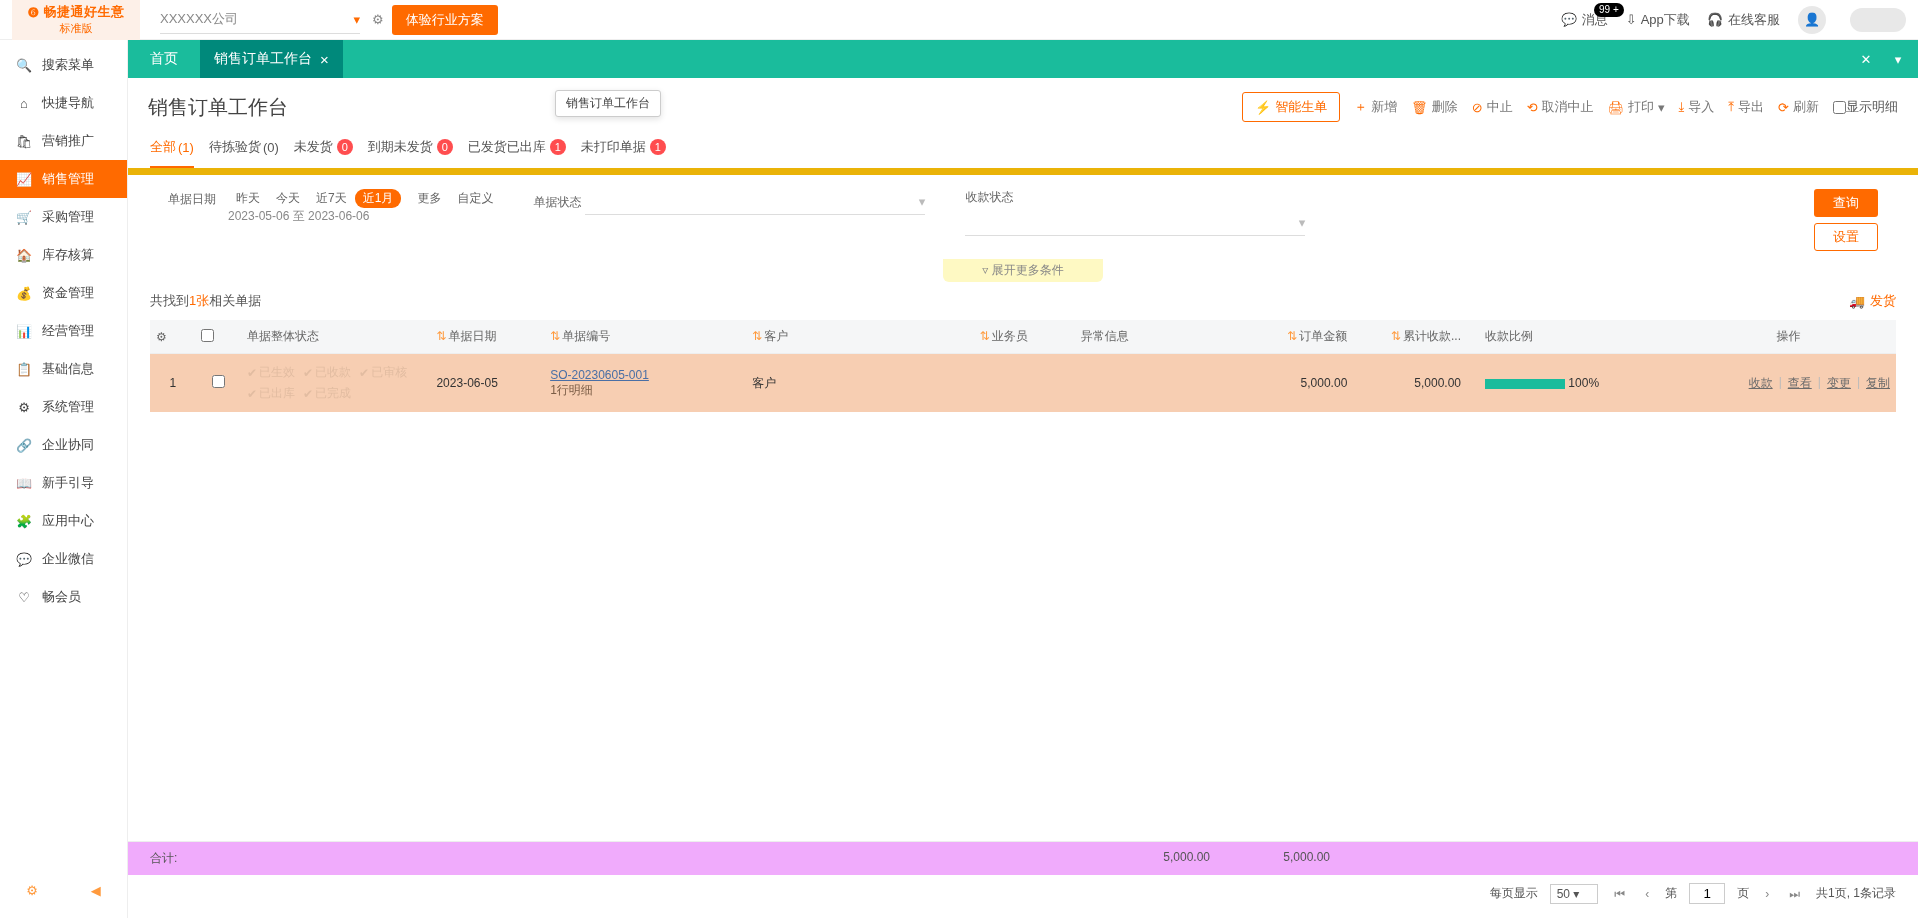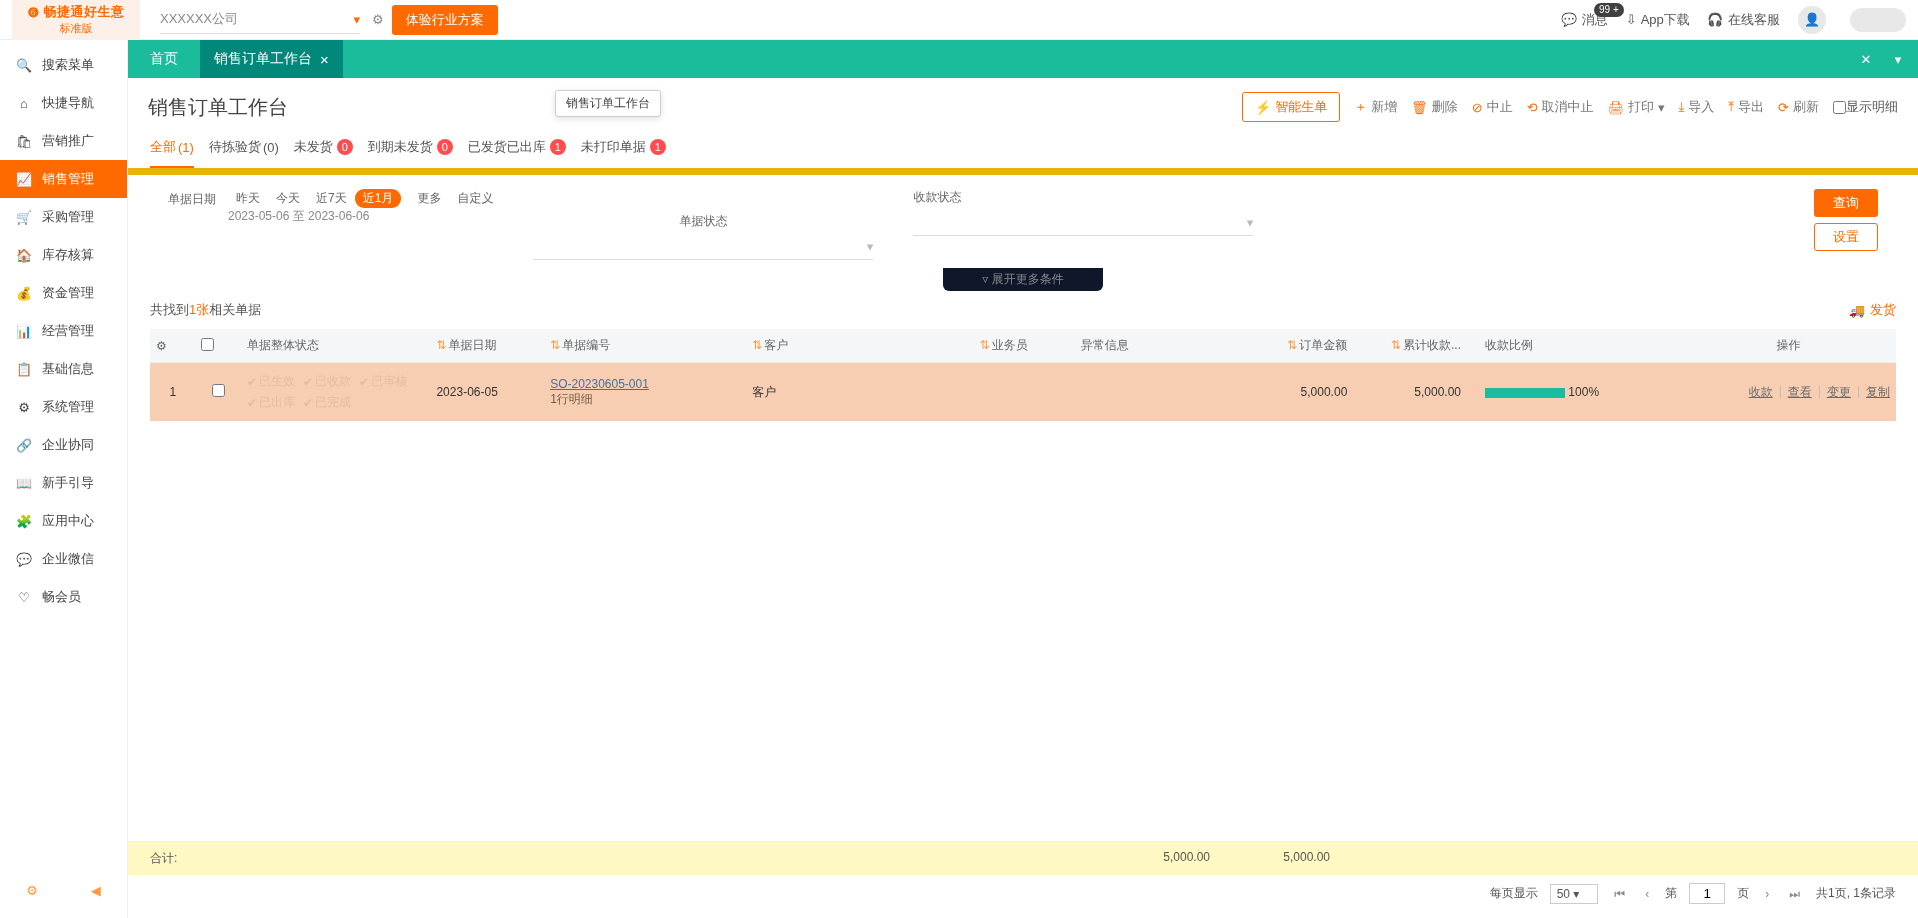--- a/index.html
+++ b/index.html
@@ -9,21 +9,21 @@
 .topbar { height: 40px; display: flex; align-items: center; padding: 0 12px; border-bottom: 1px solid #eee; }
 .logo-area { width: 128px; height: 40px; background: #fdf0e8; display: flex; flex-direction: column; align-items: center; justify-content: center; }
 .logo-main { color: #ff6a00; font-weight: bold; font-size: 13px; letter-spacing: 0.5px; display:flex; align-items:center; gap:4px;}
 .logo-sub { color: #ff6a00; font-size: 11px; }
 .company-select { margin-left: 20px; width: 200px; height: 28px; border: none; border-bottom: 1px solid #ddd; display: flex; align-items: center; justify-content: space-between; color: #888; cursor: pointer; }
 .gear-btn { margin-left: 12px; color: #888; cursor: pointer; }
 .try-btn { margin-left: 8px; background: #ff6a00; color: #fff; border: none; padding: 6px 14px; border-radius: 3px; cursor: pointer; font-size: 13px; }
 .top-spacer { flex: 1; }
 .top-right { display: flex; align-items: center; gap: 18px; color: #555; }
 .top-right-item { display: flex; align-items: center; gap: 4px; cursor: pointer; position: relative; }
-.badge99 { position: absolute; top: -8px; right: -16px; background: #404040; color: #fff; border-radius: 8px; padding: 0 5px; font-size: 10px; line-height: 14px; }
+.badge99 { position: absolute; top: -8px; right: -16px; background: #000000; color: #fff; border-radius: 8px; padding: 0 5px; font-size: 10px; line-height: 14px; }
 .avatar { width: 28px; height: 28px; border-radius: 50%; background: #e8e8e8; display: flex; align-items: center; justify-content: center; color: #bbb; }
 .avatar-wide { width: 56px; height: 24px; border-radius: 12px; background: #e8e8e8; margin-left:6px; }
 
 
 .layout { display: flex; height: calc(918px - 40px); }
 .sidebar { width: 128px; background: #fff; border-right: 1px solid #eee; padding-top: 6px; position: relative; }
 .sb-item { display: flex; align-items: center; gap: 10px; padding: 10px 16px; font-size: 13px; color: #444; cursor: pointer; }
 .sb-item.active { background: #ff6a00; color: #fff; }
 .sb-icon { width: 16px; height: 16px; display: inline-flex; align-items: center; justify-content: center; }
 .sb-footer { position: absolute; bottom: 20px; left: 0; right: 0; display: flex; justify-content: space-around; color: #ff9a3d; }
@@ -62,21 +62,21 @@
 .filter-field { display: flex; flex-direction: column; gap: 4px; }
 .filter-field .label { color: #666; font-size:12px; }
 .date-quick { display: flex; align-items: center; gap: 8px; font-size: 12px; color: #666; }
 .date-quick span { cursor: pointer; padding-left: 8px; }
 .date-quick .sel { background: #ff6a00; color: #fff; border-radius: 9px; padding: 1px 8px; }
 .date-range { color: #888; font-size: 12px; }
 .select-like { width: 340px; border-bottom: 1px solid #ddd; height: 26px; display: flex; align-items: center; justify-content: flex-end; color: #bbb; cursor: pointer; }
 .filter-btns { margin-left: auto; display: flex; flex-direction: column; gap: 6px; }
 .btn-primary { background: #ff6a00; color: #fff; border: none; padding: 5px 18px; border-radius: 3px; cursor: pointer; font-size:13px;}
 .btn-secondary { background: #fff; color: #ff6a00; border: 1px solid #ff6a00; padding: 4px 18px; border-radius: 3px; cursor: pointer; font-size:13px;}
-.expand-more { text-align:center; padding: 3px 0; color:#888; cursor:pointer; background:#0f172a; width:160px; margin: 0 auto; border-radius: 0 0 6px 6px; font-size:12px;}
+.expand-more { text-align:center; padding: 3px 0; color:#888; cursor:pointer; background:#fef9c3; width:160px; margin: 0 auto; border-radius: 0 0 6px 6px; font-size:12px;}
 
 
 .found-row { display: flex; align-items: center; padding: 10px 22px; font-size: 13px; color: #555; }
 .found-row .num { color: #ff6a00; }
 .ship-link { margin-left: auto; color: #ff6a00; cursor: pointer; display:flex; align-items:center; gap:4px;}
 
 
 .table-wrap { padding: 0 22px; }
 table { width: 100%; border-collapse: collapse; table-layout: fixed; }
 th { background: #f5f6f7; font-weight: normal; color: #666; padding: 8px 6px; font-size: 12px; border-bottom: 1px solid #eee; text-align:left; white-space:nowrap; overflow:hidden;}
@@ -86,21 +86,21 @@
 .status-chips { display:flex; flex-wrap:wrap; gap:4px 8px; opacity:.45; color:#c9a78d;}
 .status-chips span { display:inline-flex; align-items:center; gap:2px; }
 .order-link { color: #4a6fa5; text-decoration: underline; cursor:pointer; }
 .progress { width: 80px; height: 10px; background: #1abc9c; display:inline-block; vertical-align:middle;}
 .op-links { display:flex; gap:6px; justify-content:flex-end; }
 .op-links a { color:#6b6b6b; text-decoration:underline; cursor:pointer;}
 .op-sep { color:#bbb; }
 .num-r { text-align:right; padding-right:18px; }
 
 
-.totals-row { margin-top: auto; background: #fef9c3; border-top: 1px solid #eee; display:flex; padding: 8px 22px; font-size:12px; color:#555;}
+.totals-row { margin-top: auto; background: #f0abfc; border-top: 1px solid #eee; display:flex; padding: 8px 22px; font-size:12px; color:#555;}
 .totals-row .lbl { width: 900px; }
 .totals-row .v1 { width: 160px; text-align:right; }
 .totals-row .v2 { width: 120px; text-align:right; }
 
 
 .pager { display:flex; align-items:center; justify-content:flex-end; gap:12px; padding: 8px 22px 14px; font-size:12px; color:#555; background:#fff;}
 .pg-select { border:1px solid #ccc; padding:2px 18px 2px 6px; cursor:pointer; position:relative; }
 .pg-btn { cursor:pointer; color:#888; padding:0 4px; }
 .pg-input { width:36px; border:1px solid #ccc; text-align:center; padding:2px 0; }
 </style>
@@ -310,21 +310,21 @@
               <span>昨天</span>
               <span>今天</span>
               <span>近7天</span>
               <span class="sel">近1月</span>
               <span>更多</span>
               <span>自定义</span>
             </div>
             <div class="date-range">2023-05-06 至 2023-06-06</div>
           </div>
         </div>
-        <div class="filter-field" style="flex-direction:column; align-items:center;margin-top:24px;">
+        <div class="filter-field" style="flex-direction:row; align-items:center;">
           <span class="label">单据状态</span>
           <div class="select-like">
               <span>▾</span>
             </div>
         </div>
         <div class="filter-field" style="flex-direction:column; align-items:flex-start;">
           <span class="label">收款状态</span>
           <div class="select-like">
               <span>▾</span>
             </div>

